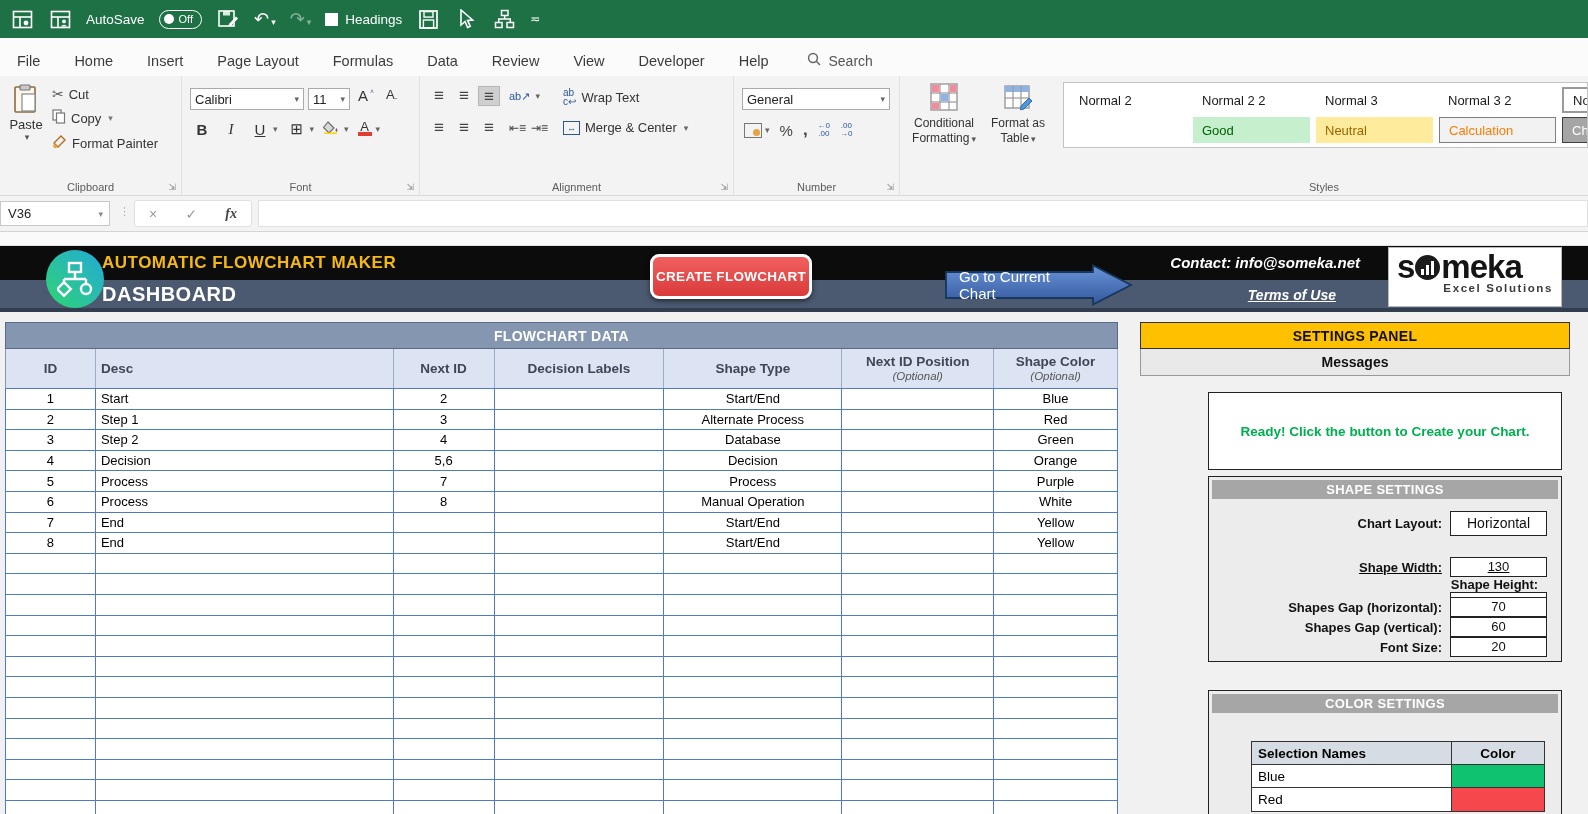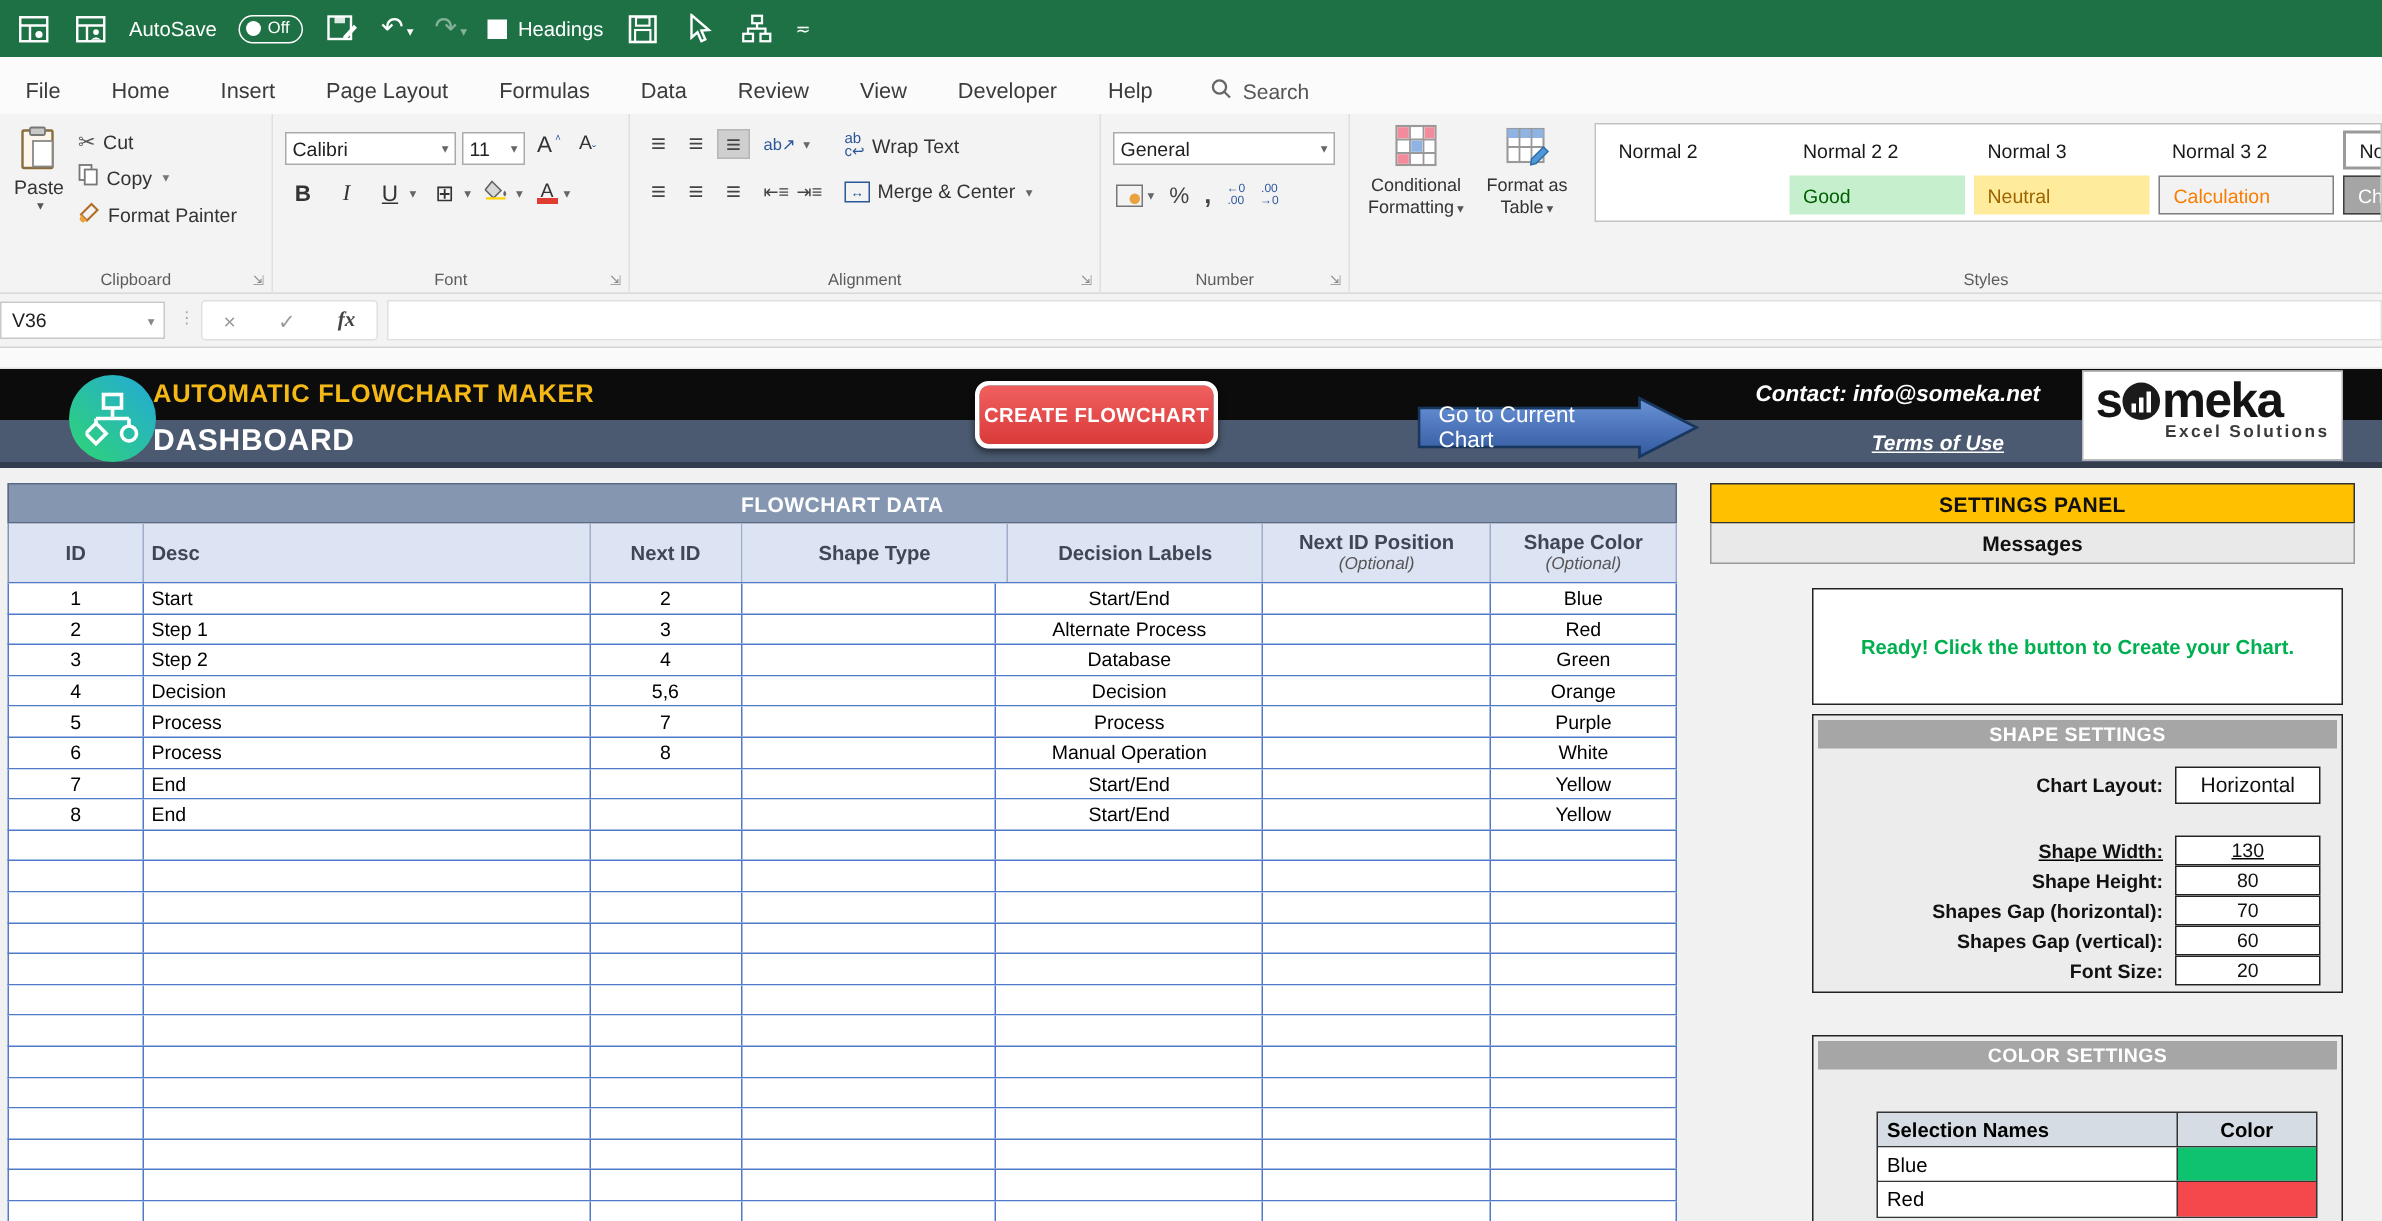--- a/index.html
+++ b/index.html
@@ -414,25 +414,25 @@
       <div class="ft-head">
           <div class="ft-hcell" style="width: 90px;">
             <span>ID</span>
           </div>
           <div class="ft-hcell" style="width: 298px; align-items: flex-start; padding-left: 5px;">
             <span>Desc</span>
           </div>
           <div class="ft-hcell" style="width: 101px;">
             <span>Next ID</span>
           </div>
+          <div class="ft-hcell" style="width: 170px;">
+            <span>Decision Labels</span>
+          </div>
           <div class="ft-hcell" style="width: 178px;">
             <span>Shape Type</span>
-          </div>
-          <div class="ft-hcell" style="width: 170px;">
-            <span>Decision Labels</span>
           </div>
           <div class="ft-hcell" style="width: 152px;">
             <span>Next ID Position</span>
             <span class="opt">(Optional)</span>
           </div>
           <div class="ft-hcell" style="width: 124px;">
             <span>Shape Color</span>
             <span class="opt">(Optional)</span>
           </div>
         </div>
@@ -639,21 +639,21 @@
       <div class="sp-box-head">SHAPE SETTINGS</div>
       <div>
           <div class="fieldrow" style="top: 34px;">
             <span class="flabel">Chart Layout:</span>
             <span class="fval" style="height: 25px; line-height: 22px; font-size: 14px;">Horizontal</span>
           </div>
           <div class="fieldrow" style="top: 80px; text-decoration: underline;">
             <span class="flabel">Shape Width:</span>
             <span class="fval" style="height: 20px; line-height: 17px;">130</span>
           </div>
-          <div class="fieldrow" style="top: 100px;">
+          <div class="fieldrow" style="top: 100px; flex-direction: column;">
             <span class="flabel">Shape Height:</span>
             <span class="fval" style="height: 20px; line-height: 17px;">80</span>
           </div>
           <div class="fieldrow" style="top: 120px;">
             <span class="flabel">Shapes Gap (horizontal):</span>
             <span class="fval" style="height: 20px; line-height: 17px;">70</span>
           </div>
           <div class="fieldrow" style="top: 140px;">
             <span class="flabel">Shapes Gap (vertical):</span>
             <span class="fval" style="height: 20px; line-height: 17px;">60</span>

